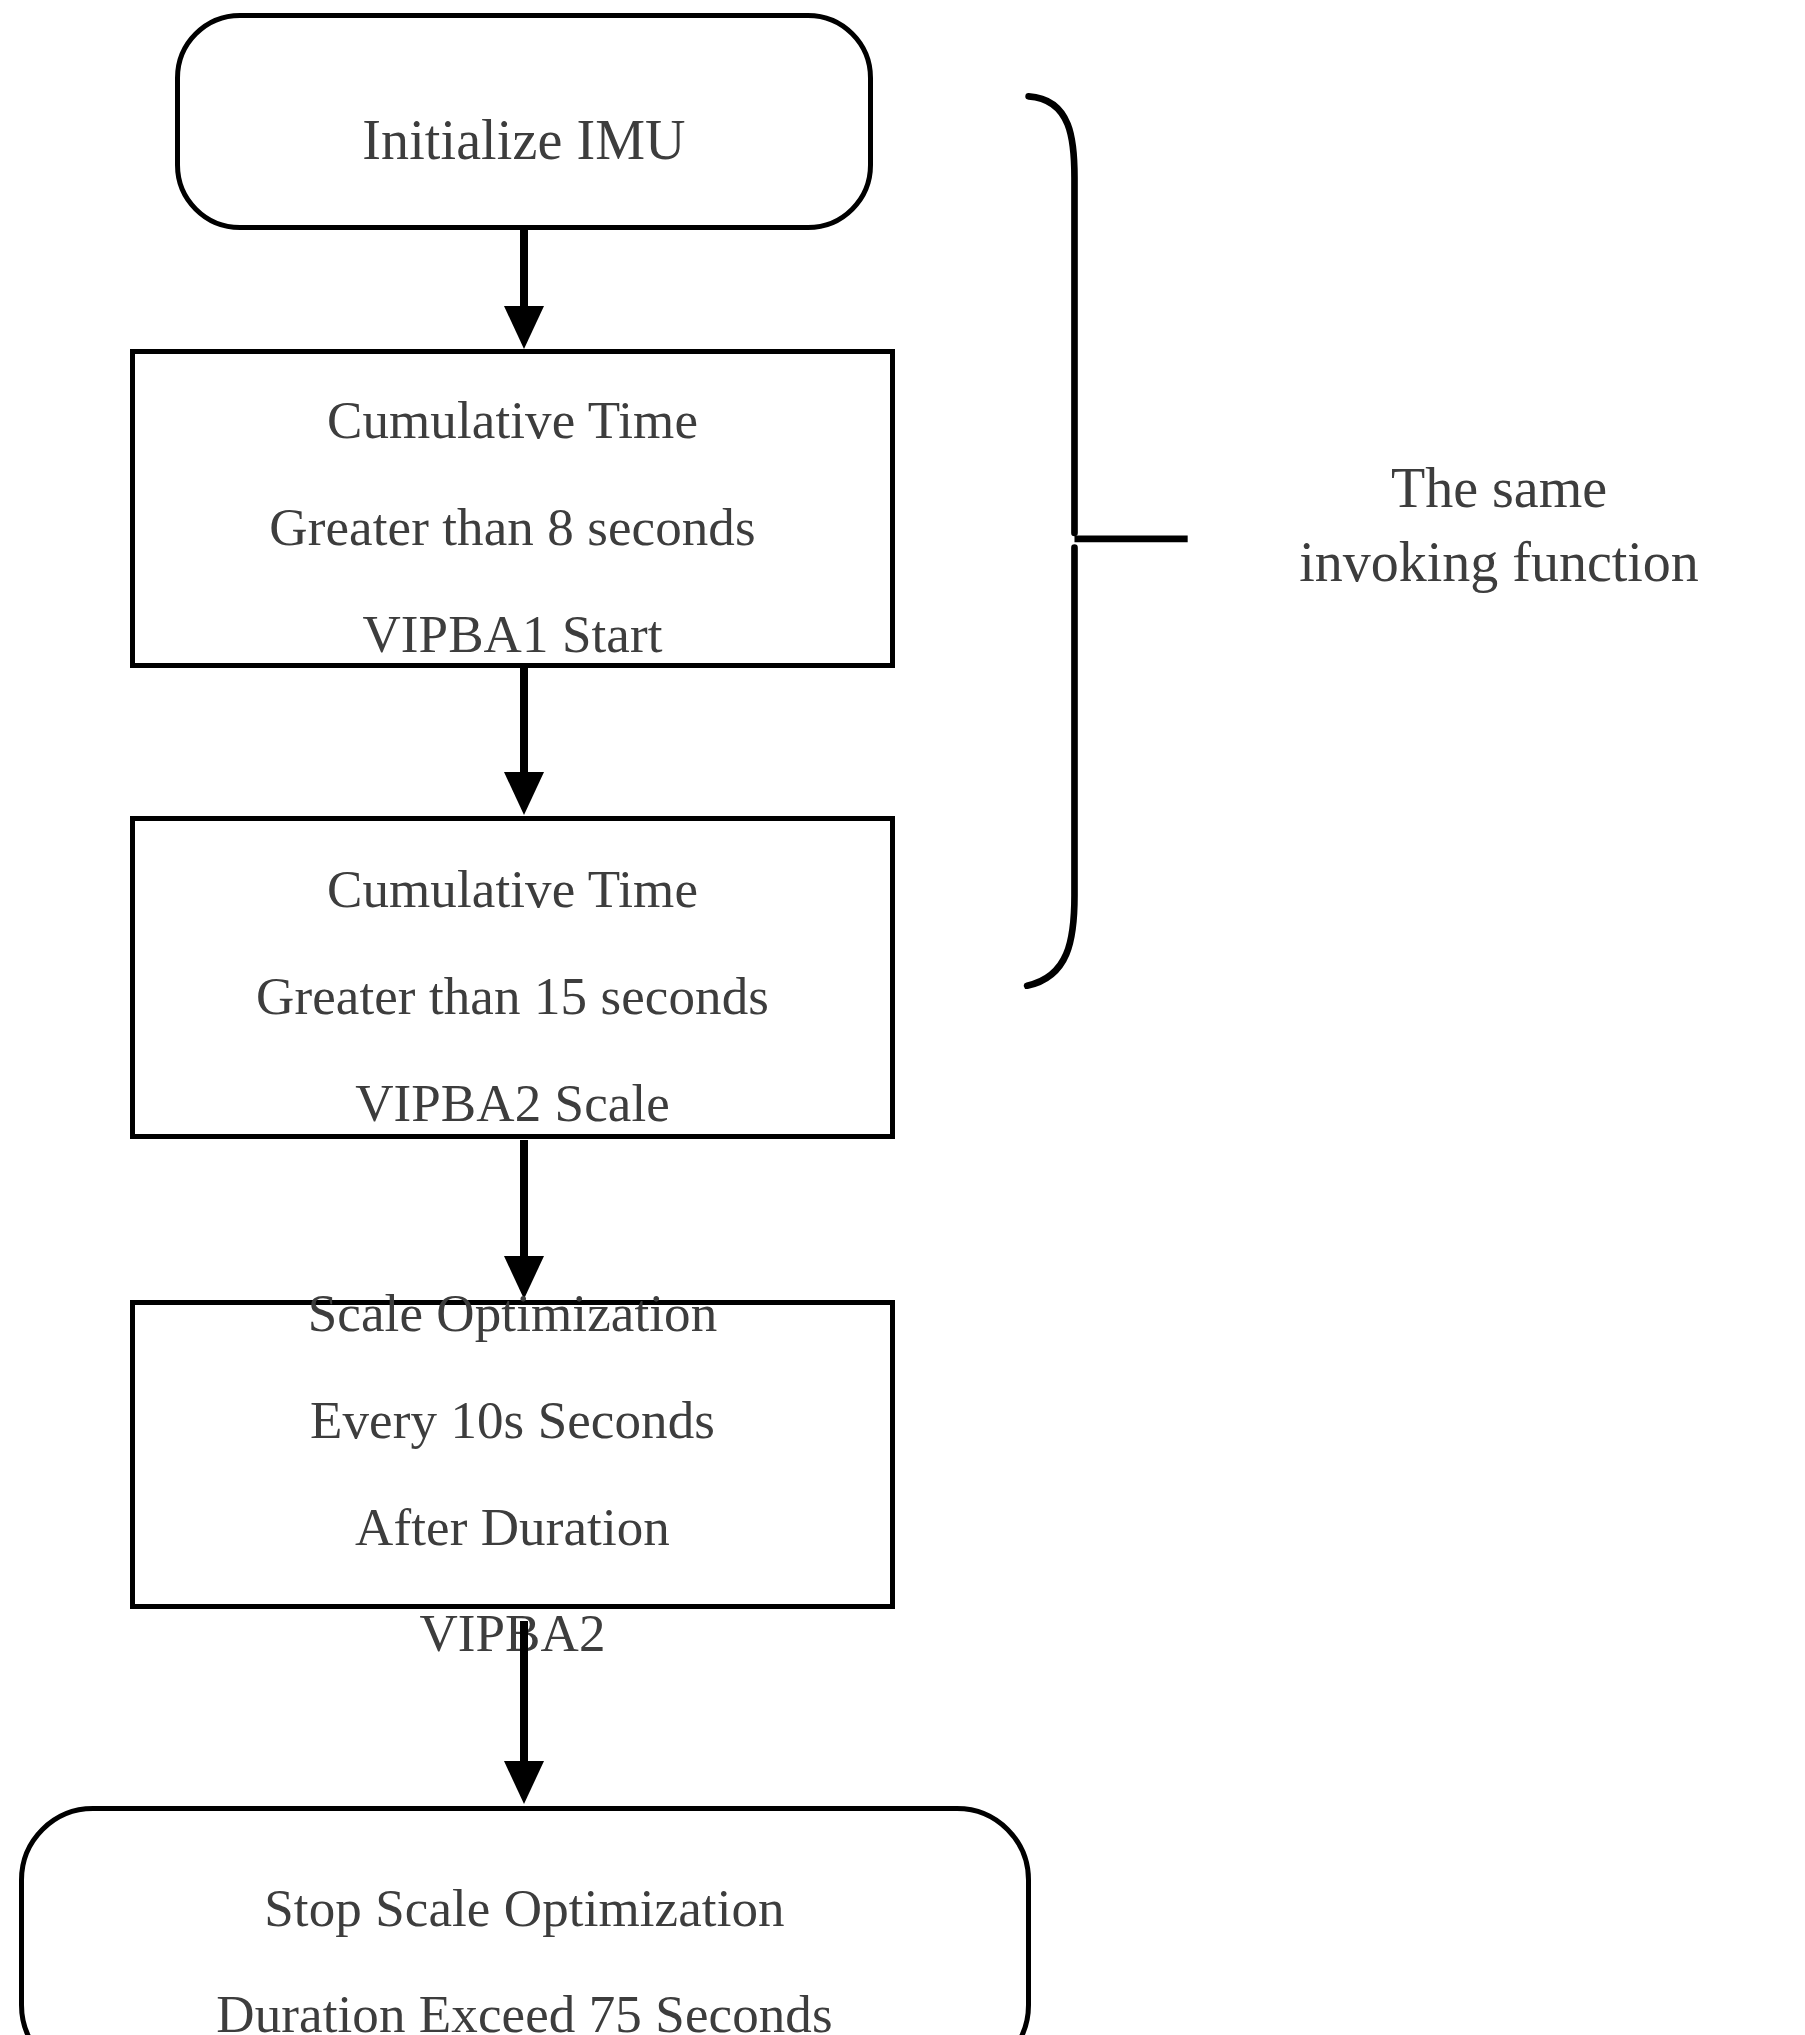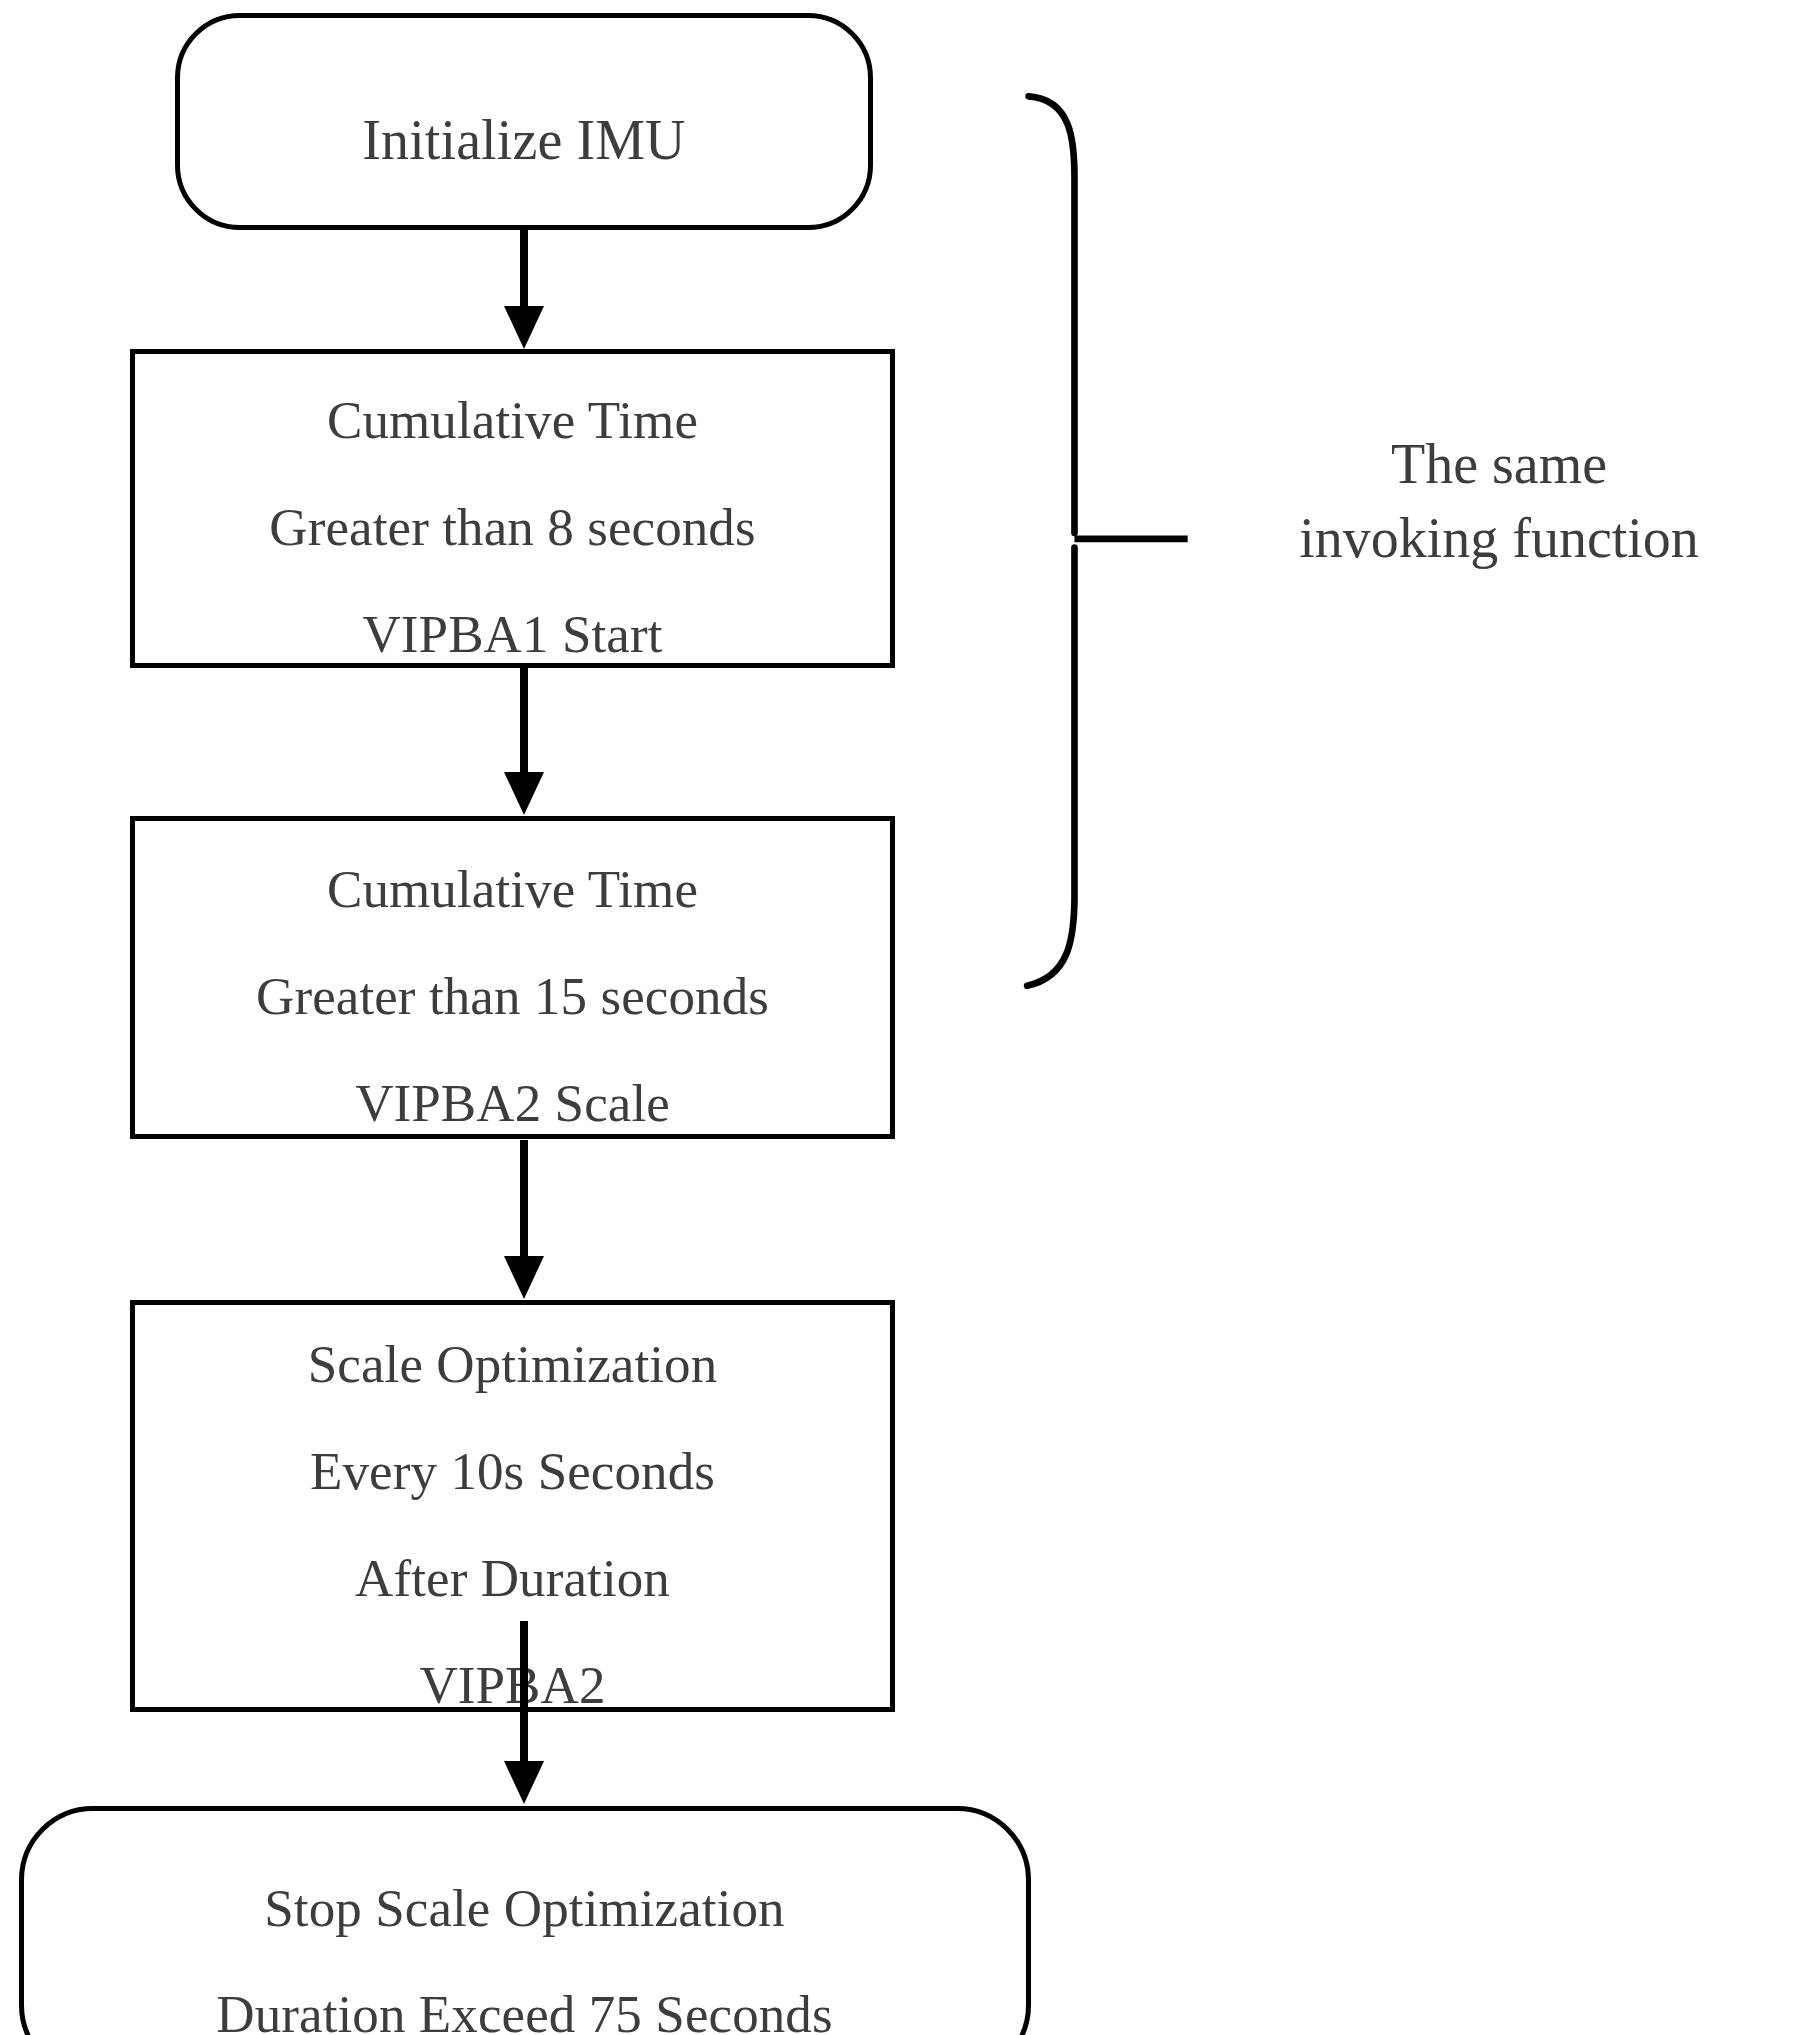--- a/index.html
+++ b/index.html
@@ -39,21 +39,21 @@
   }
   #node-vipba1 {
     left: 130px; top: 349px; width: 765px; height: 319px;
     font-size: 53px;
   }
   #node-vipba2 {
     left: 130px; top: 816px; width: 765px; height: 323px;
     font-size: 53px;
   }
   #node-scaleopt {
-    left: 130px; top: 1300px; width: 765px; height: 412px;
+    left: 130px; top: 1300px; width: 765px; height: 309px;
     font-size: 53px;
   }
   #node-stop {
     left: 18.5px; top: 1806px; width: 1012px; height: 273px;
     border-radius: 74px;
     font-size: 53px;
     line-height: 1.28;
   }
 
   
@@ -96,21 +96,21 @@
     top: 89px;
     width: 215px;
     height: 910px;
   }
   #brace svg { display: block; }
 
   
   #brace-label {
     position: absolute;
     left: 1192px;
-    top: 428px;
+    top: 452px;
     width: 614px;
     text-align: center;
     color: #3d3d3d;
     font-size: 56px;
     line-height: 1.32;
   }
   #brace-label .ln { display: block; white-space: nowrap; }
 </style>
 </head>
 <body>

